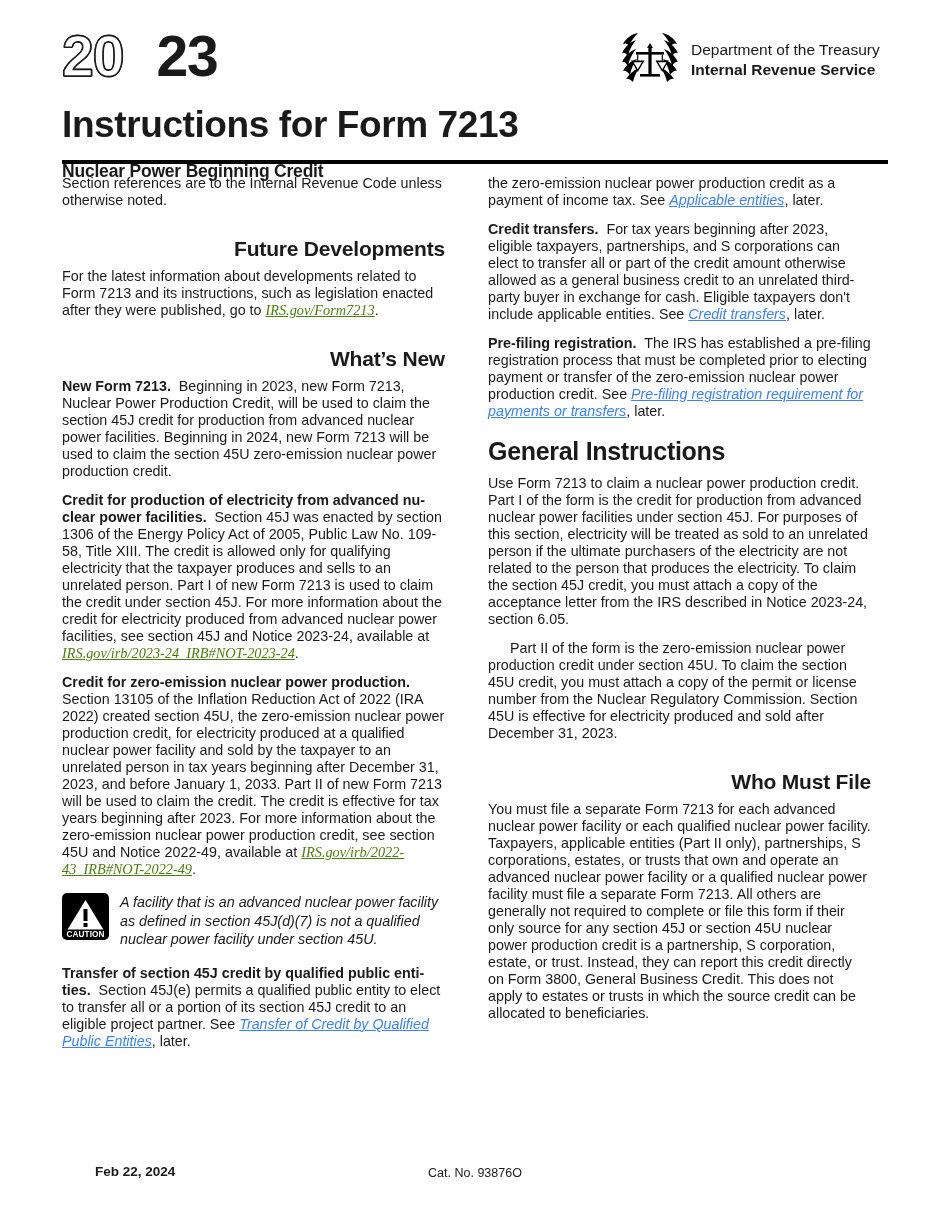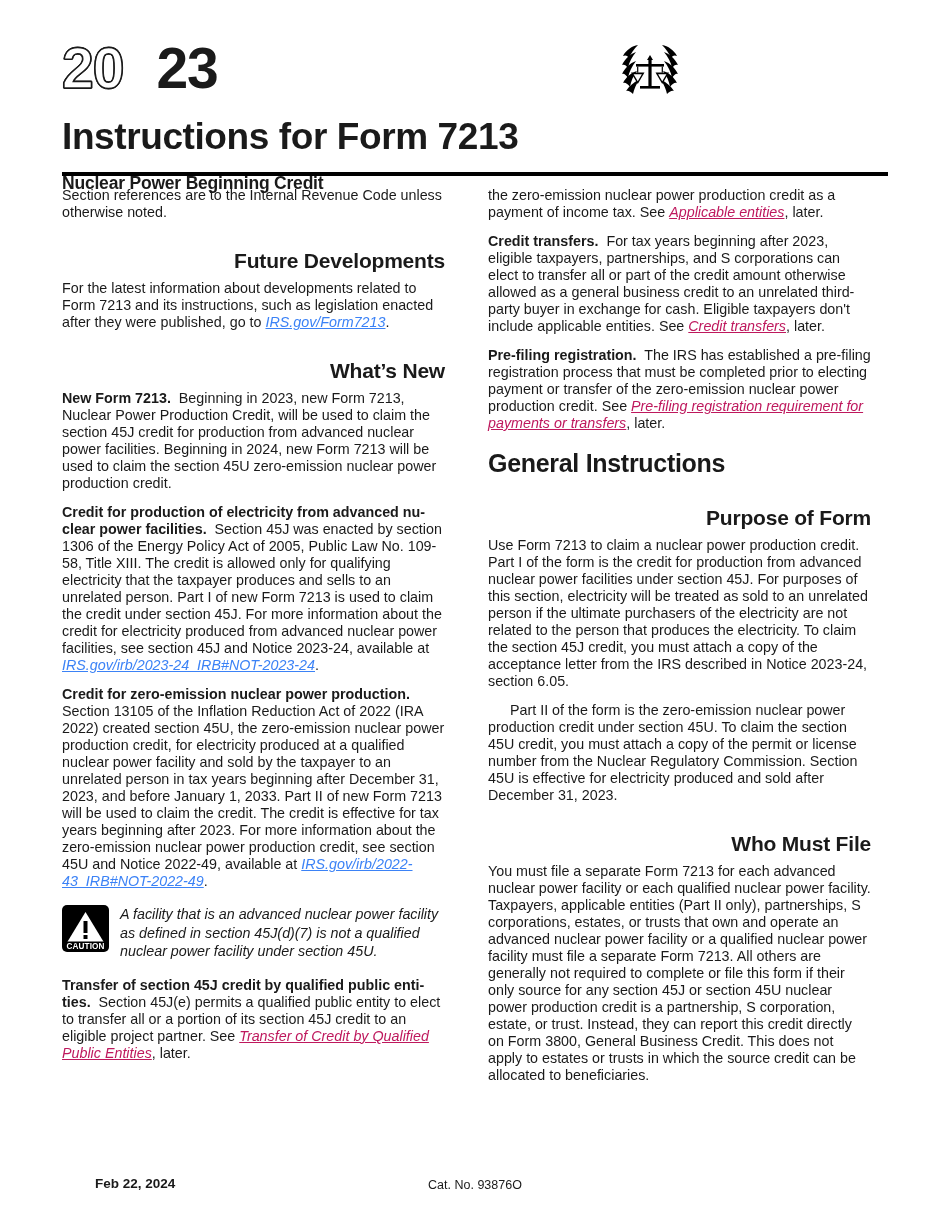--- a/index.html
+++ b/index.html
@@ -11,21 +11,21 @@
     width: 950px;
     height: 1230px;
     position: relative;
     font-family: "Liberation Sans", sans-serif;
     color: #000000;
     overflow: hidden;
   }
 
   .page {
     position: absolute;
-    left: 0; top: 12px;
+    left: 0; top: 0;
     width: 950px;
     height: 1107px;
   }
 
   
   .masthead {
     position: absolute;
     left: 62px;
     top: 28px;
     width: 826px;
@@ -144,27 +144,28 @@
     letter-spacing: -0.2px;
     margin: 28px 0 7px 0;
     color: #1a1a1a;
     text-align: right;
   }
   h1.sec:first-child, h2.sub:first-child { margin-top: 0; }
 
   b.runin { font-weight: bold; }
 
   a.doclink {
-    color: #3b82f6;
+    color: #4d7c0f;
     font-style: italic;
     text-decoration: underline;
     text-underline-offset: 1px;
+    font-family: Liberation Serif, serif;
   }
   .reflink {
-    color: #be185d;
+    color: #3b82f6;
     font-style: italic;
     text-decoration: underline;
     text-underline-offset: 1px;
   }
 
   
   .caution-block {
     display: flex;
     align-items: flex-start;
     gap: 11px;
@@ -255,20 +256,24 @@
           <path d="M35.5 30.5 L49 30.5 L42.25 42 Z"></path>
 
           <rect x="20" y="44" width="20" height="2.6"></rect>
         </g>
         <g fill="#ffffff">
           <path d="M13.6 32.2 L21.9 32.2 L17.75 39.2 Z"></path>
           <path d="M38.1 32.2 L46.4 32.2 L42.25 39.2 Z"></path>
         </g>
       </svg>
     </span>
+    <div class="agency-text">
+      <div class="agency-dept">Department of the Treasury</div>
+      <div class="agency-name">Internal Revenue Service</div>
+    </div>
   </div>
 
   <div class="rule-thick"></div>
 
   <div class="col col-left">
 
     <p class="para">Section references are to the Internal Revenue Code unless otherwise noted.</p>
 
     <h2 class="sub">Future Developments</h2>
 
@@ -305,21 +310,20 @@
   <div class="col col-right">
 
     <p class="para"><span>the zero-emission nuclear power production credit as a payment of income tax. See </span><a class="reflink" href="#">Applicable entities</a><span>, later.</span></p>
 
     <p class="para"><b class="runin">Credit transfers.</b>&nbsp; <span>For tax years beginning after 2023, eligible taxpayers, partnerships, and S corporations can elect to transfer all or part of the credit amount otherwise allowed as a general business credit to an unrelated third-party buyer in exchange for cash. Eligible taxpayers don't include applicable entities. See </span><a class="reflink" href="#">Credit transfers</a><span>, later.</span></p>
 
     <p class="para"><b class="runin">Pre-filing registration.</b>&nbsp; <span>The IRS has established a pre-filing registration process that must be completed prior to electing payment or transfer of the zero-emission nuclear power production credit. See </span><a class="reflink" href="#">Pre-filing registration requirement for payments or transfers</a><span>, later.</span></p>
 
     <h1 class="sec">General Instructions</h1>
 
-    <h2 class="sub">Purpose of Form</h2>
 
     <p class="para">Use Form 7213 to claim a nuclear power production credit. Part I of the form is the credit for production from advanced nuclear power facilities under section 45J. For purposes of this section, electricity will be treated as sold to an unrelated person if the ultimate purchasers of the electricity are not related to the person that produces the electricity. To claim the section 45J credit, you must attach a copy of the acceptance letter from the IRS described in Notice 2023-24, section 6.05.</p>
 
     <p class="para para-indent">Part II of the form is the zero-emission nuclear power production credit under section 45U. To claim the section 45U credit, you must attach a copy of the permit or license number from the Nuclear Regulatory Commission. Section 45U is effective for electricity produced and sold after December 31, 2023.</p>
 
     <h2 class="sub">Who Must File</h2>
 
     <p class="para">You must file a separate Form 7213 for each advanced nuclear power facility or each qualified nuclear power facility. Taxpayers, applicable entities (Part II only), partnerships, S corporations, estates, or trusts that own and operate an advanced nuclear power facility or a qualified nuclear power facility must file a separate Form 7213. All others are generally not required to complete or file this form if their only source for any section 45J or section 45U nuclear power production credit is a partnership, S corporation, estate, or trust. Instead, they can report this credit directly on Form 3800, General Business Credit. This does not apply to estates or trusts in which the source credit can be allocated to beneficiaries.</p>
 
   </div>

